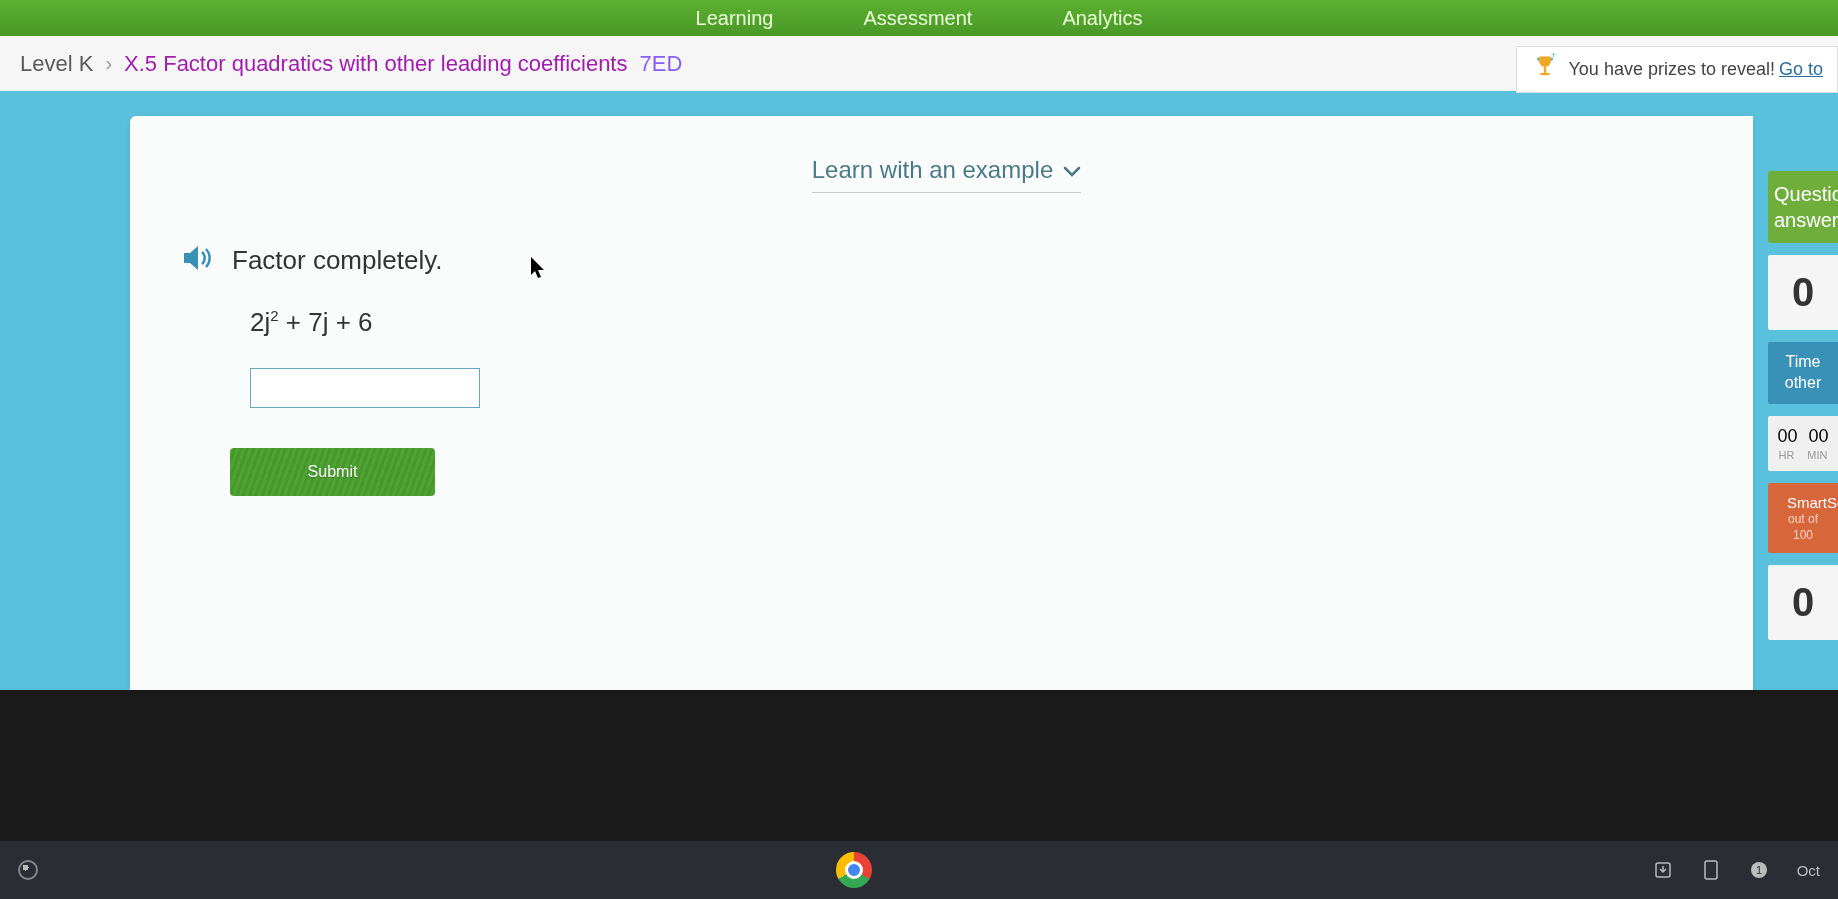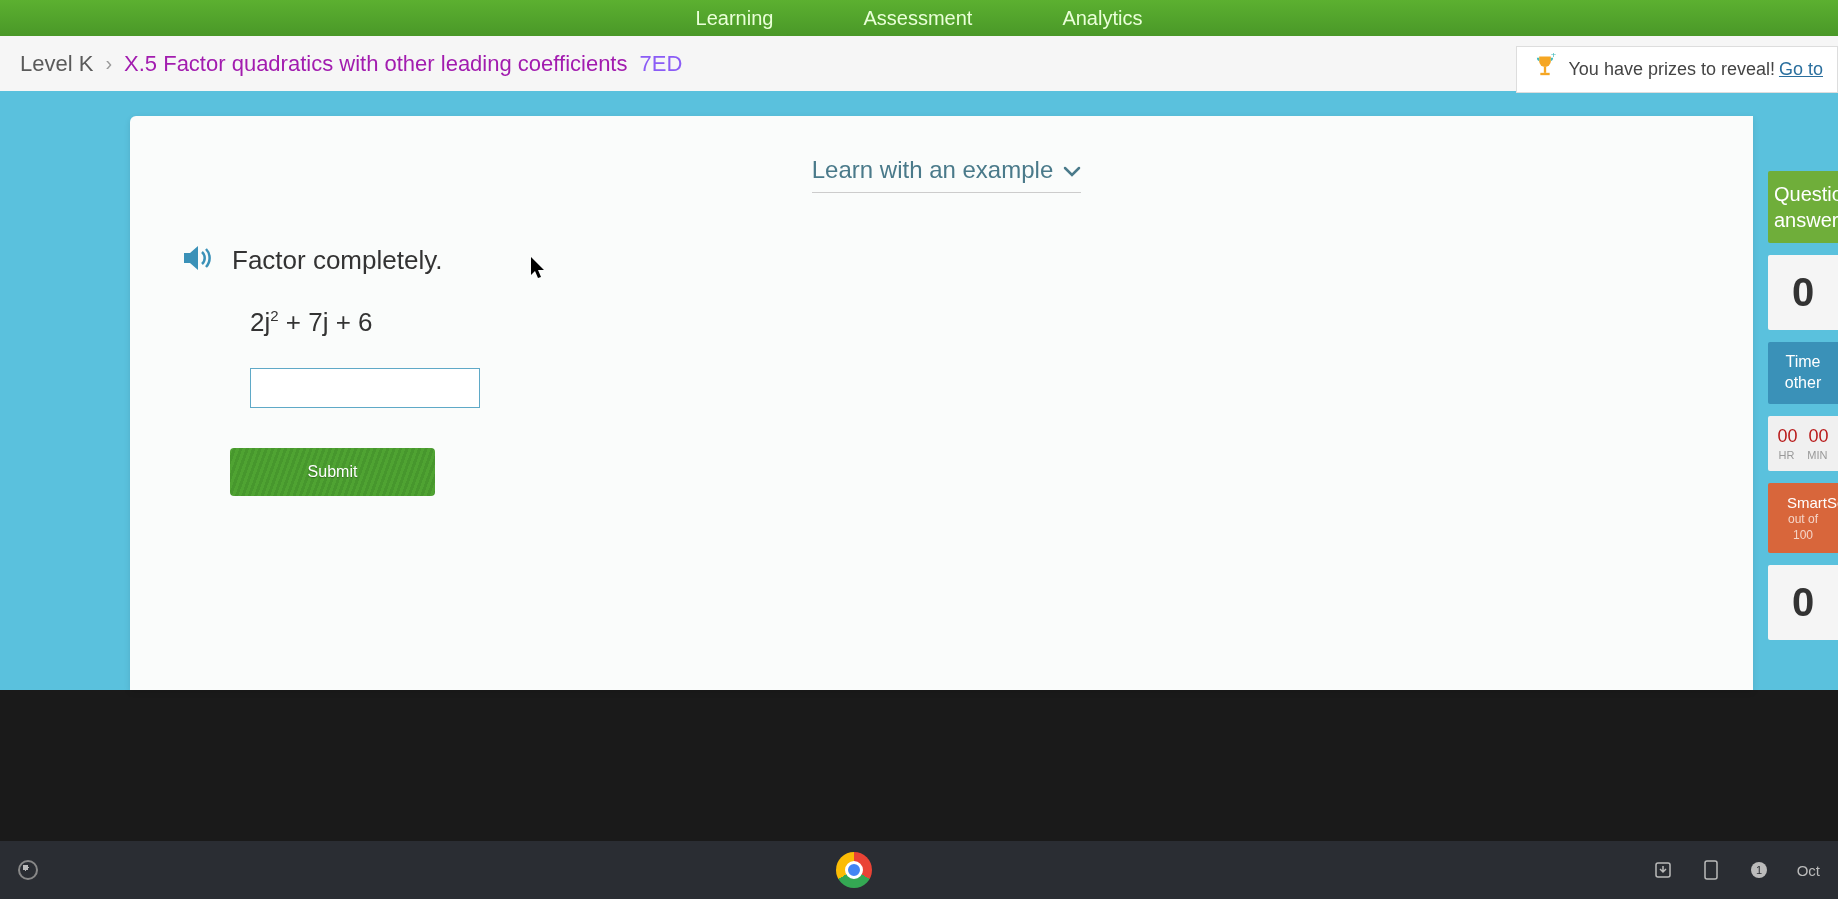--- a/index.html
+++ b/index.html
@@ -38,21 +38,21 @@
     .submit-btn { margin-left: 50px; width: 205px; height: 48px; background: linear-gradient(#4fa332, #3e8a27); color: #fff; border: none; border-radius: 4px; font-size: 16px; cursor: pointer; text-shadow: 0 1px 1px rgba(0,0,0,.3); background-image: repeating-linear-gradient(110deg, #4fa332 0 3px, #47972d 3px 6px); }
     
     .cursor-arrow { position: absolute; top: 140px; left: 400px; font-size: 22px; color: #000; }
 
     .side-panels { width: 70px; display: flex; flex-direction: column; gap: 12px; padding-top: 55px; }
     .panel { color: #fff; text-align: center; border-radius: 2px 0 0 2px; }
     .panel-green { background: #6fae3a; padding: 10px 6px; font-size: 20px; line-height: 1.3; }
     .panel-value { background: #f5f5f5; color: #333; font-size: 40px; font-weight: bold; padding: 15px 0; }
     .panel-blue { background: #3a91b8; padding: 10px 6px; font-size: 16px; line-height: 1.3; }
     .panel-time { background: #f0f0f0; color: #666; padding: 10px 4px; }
-    .time-nums { display: flex; justify-content: space-around; font-size: 18px; color: #b91c1c; }
+    .time-nums { display: flex; justify-content: space-around; font-size: 18px; color: #000000; }
     .time-lbls { display: flex; justify-content: space-around; font-size: 11px; color: #999; margin-top: 2px; }
     .panel-orange { background: #d8663b; padding: 10px 19px; font-size: 15px; line-height: 1.3; }
     .panel-orange .sub { font-size: 12px; color: #f5d5c8; }
     
     .taskbar { position: absolute; bottom: 0; left: 0; right: 0; height: 58px; background: #2a2d33; display: flex; align-items: center; }
     .tb-left { width: 56px; display: flex; justify-content: center; }
     .circle-icon { width: 20px; height: 20px; border: 2px solid #888; border-radius: 50%; background: radial-gradient(circle at 35% 35%, #bbb 0 3px, transparent 3px); }
     .tb-center { flex: 1; display: flex; justify-content: center; }
     .chrome-icon { width: 36px; height: 36px; border-radius: 50%; background: conic-gradient(#ea4335 0 120deg, #34a853 120deg 240deg, #fbbc05 240deg 360deg); position: relative; }
     .chrome-icon::after { content: ''; position: absolute; top: 9px; left: 9px; width: 18px; height: 18px; border-radius: 50%; background: #4285f4; border: 3px solid #fff; box-sizing: border-box; }

